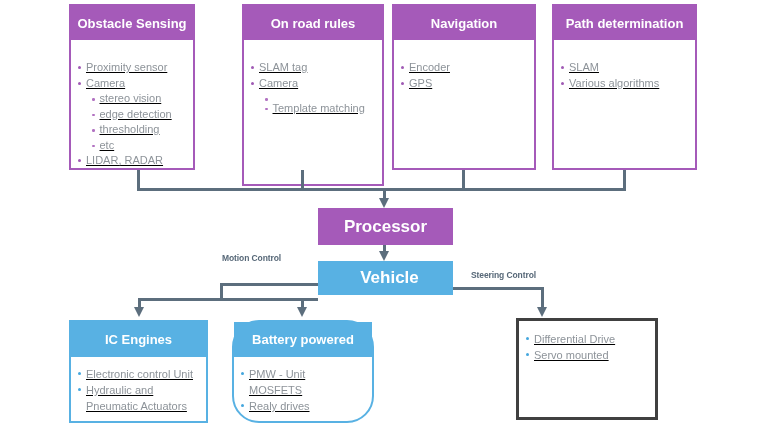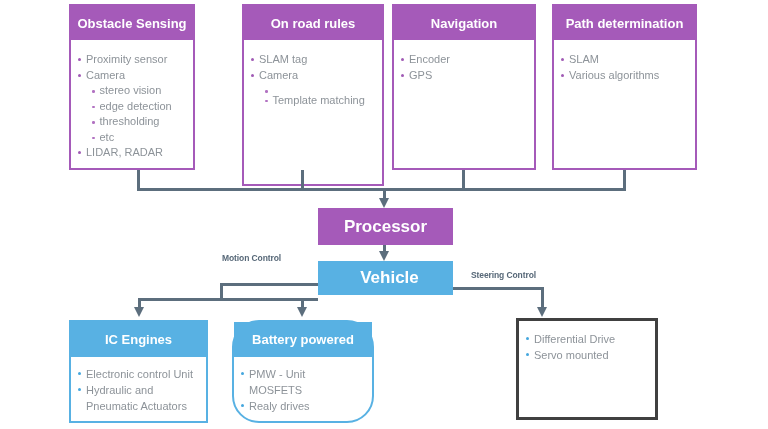--- a/index.html
+++ b/index.html
@@ -6,21 +6,21 @@
   .canvas{position:relative;width:768px;height:429px;background:#ffffff;
           font-family:"Liberation Sans",sans-serif;overflow:hidden;}
   .node{position:absolute;box-sizing:border-box;background:#fff;}
   .tbox{border:2px solid #a55ab9;}
   .bbox{border:2px solid #58b1e3;}
   .bbox3{border:3px solid #404040;margin-left:44px;}
   .hdr{color:#fff;font-weight:bold;font-size:13px;text-align:center;
        display:flex;align-items:center;justify-content:center;}
   .tbox .hdr{background:#a55ab9;height:34px;}
   .bbox .hdr{background:#58b1e3;height:35px;}
-  .body{padding:12px 4px 0 7px;}
+  .body{padding:20px 4px 0 7px;text-decoration:underline;}
   .li{display:flex;gap:5px;font-size:11px;line-height:15.5px;color:#8d9399;}
   .li span{white-space:pre-line;}
   .bbox .li,.bbox3 .li{line-height:16px;}
   .dot{width:3px;height:3px;border-radius:50%;background:#a05ab5;margin-top:6px;flex:none;}
   .l2{padding-left:14px;}
   .l2 .dot{width:2.5px;height:2.5px;background:#b272c2;margin-top:7px;}
   .bbox .dot,.bbox3 .dot{background:#45a7de;}
   .pnode{background:#a55ab9;color:#fff;font-weight:bold;font-size:17px;
          display:flex;align-items:center;justify-content:center;}
   .vnode{background:#58b1e3;color:#fff;font-weight:bold;font-size:17px;

